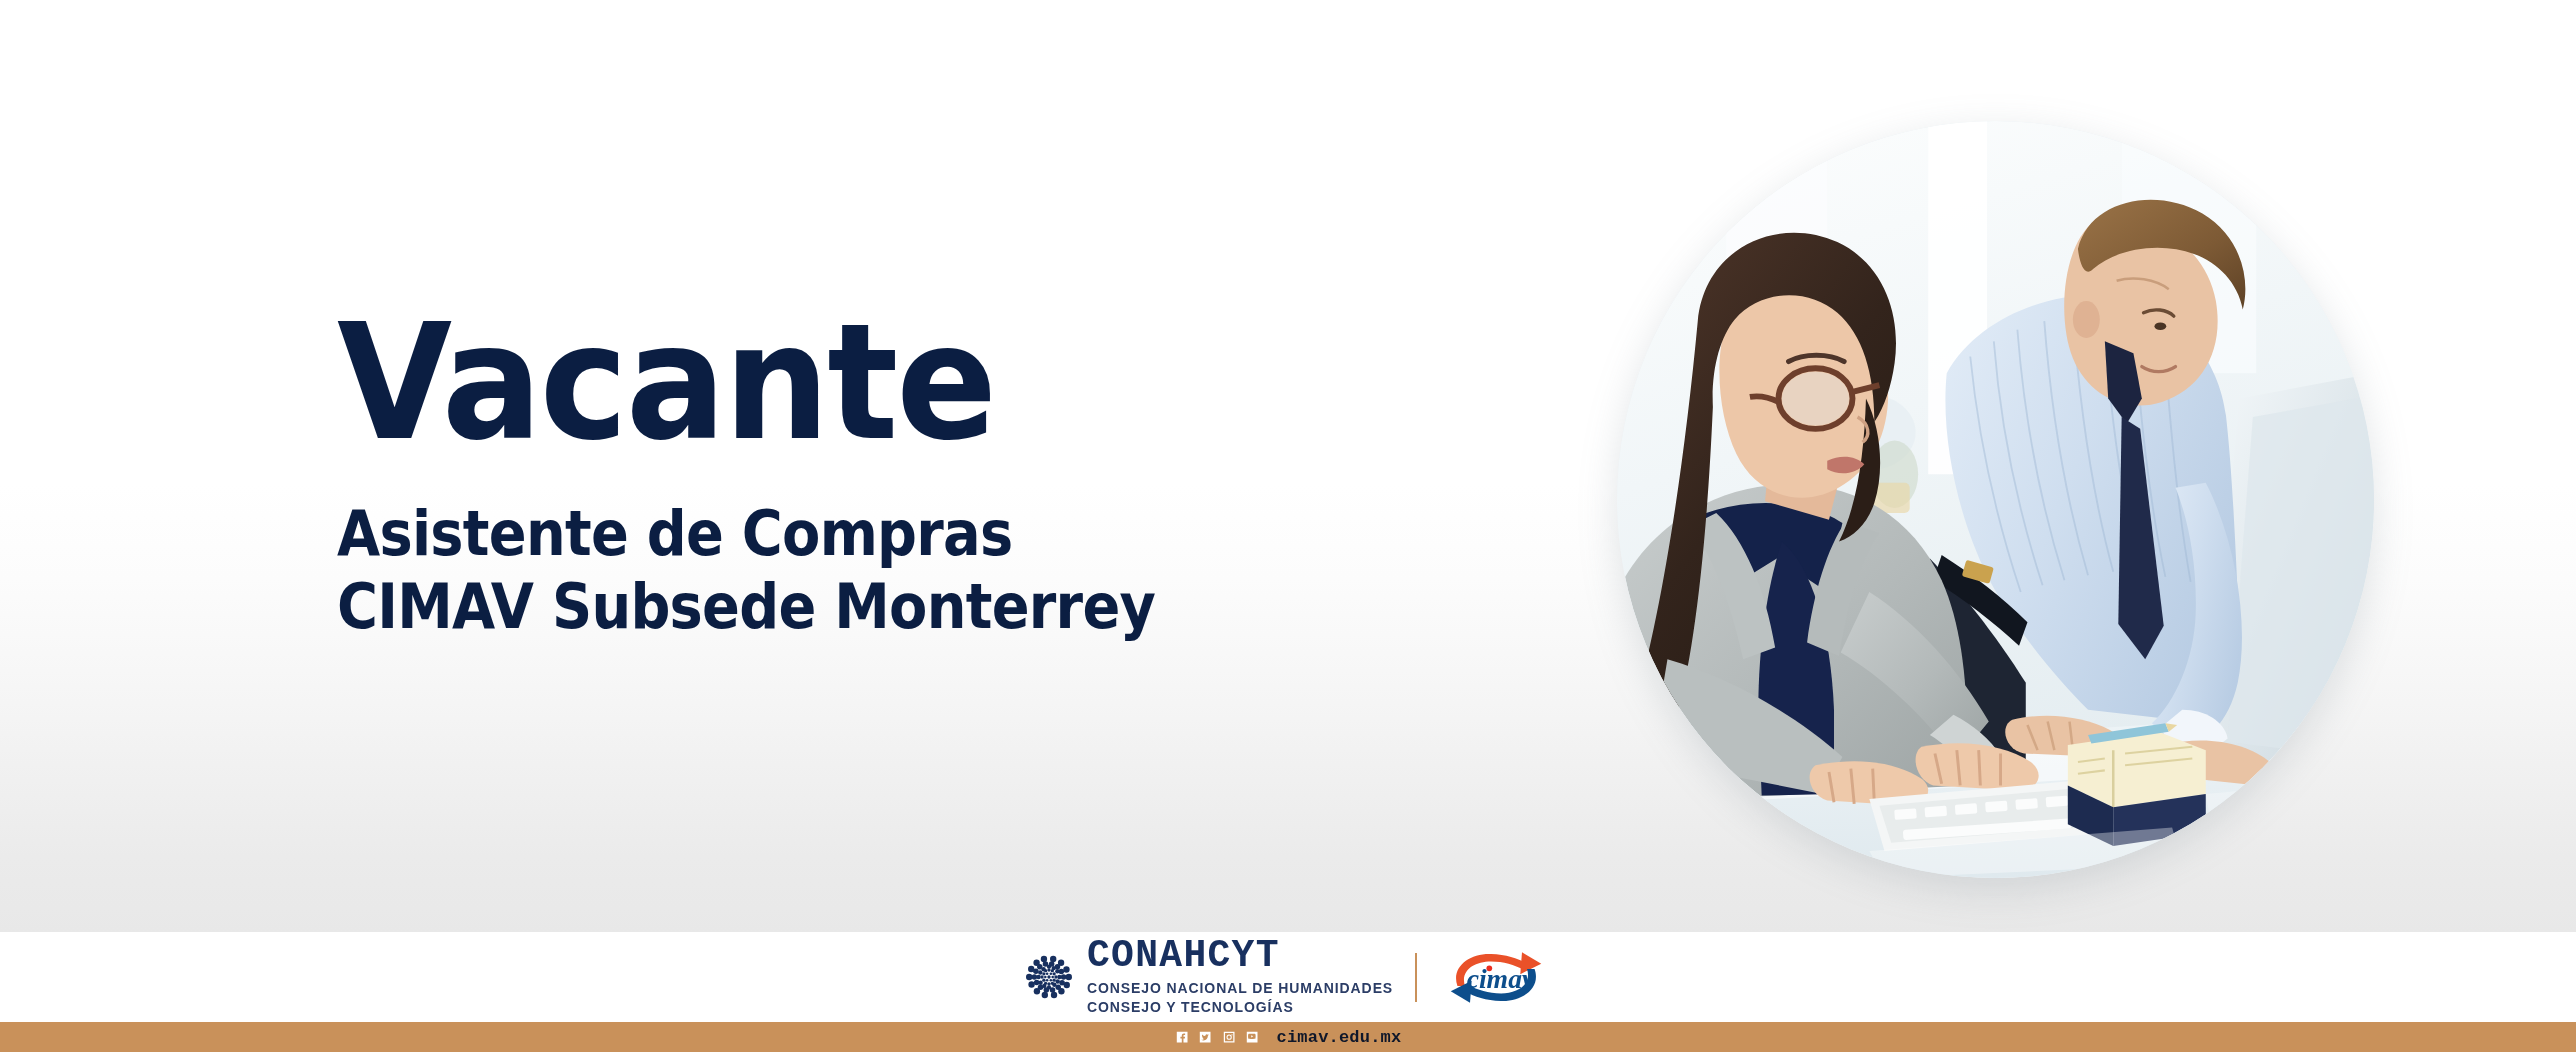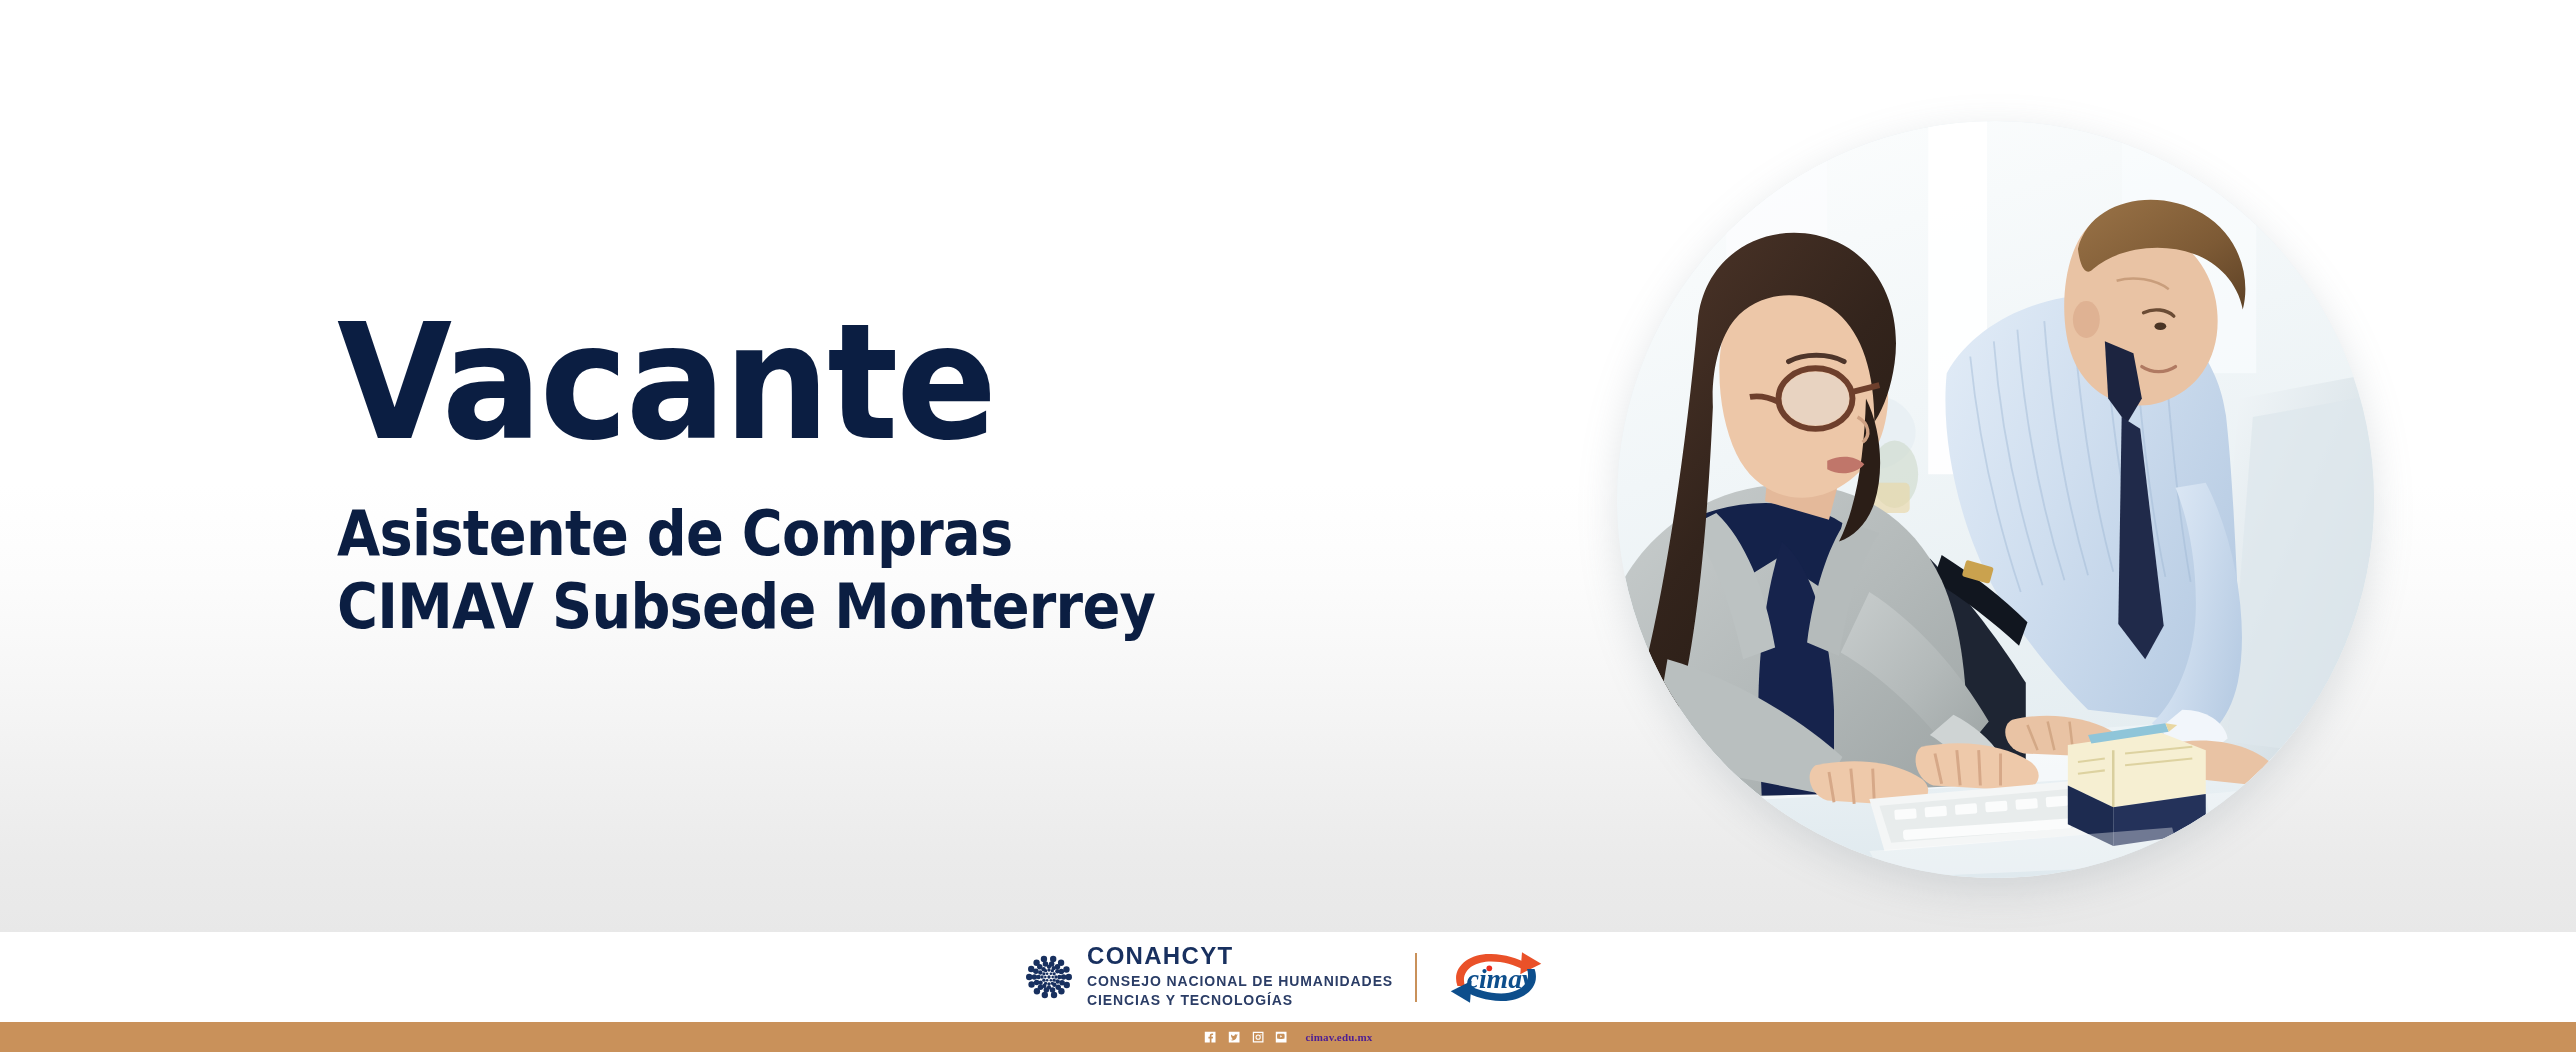--- a/index.html
+++ b/index.html
@@ -109,23 +109,23 @@
 
   .conahcyt-logo {
     display: flex;
     align-items: center;
     gap: 11.8px;
   }
   .conahcyt-mark { display: block; }
   .conahcyt-words { line-height: 1; }
   .conahcyt-title {
     display: block;
-    font-family: Liberation Sans, sans-serif;
+    font-family: Liberation Mono, monospace;
     font-weight: 700;
-    font-size: 24px;
+    font-size: 38px;
     letter-spacing: 1.3px;
     color: #18305f;
   }
   .conahcyt-sub {
     display: block;
     font-family: "Liberation Sans", sans-serif;
     font-weight: 700;
     font-size: 14px;
     letter-spacing: 0.9px;
     line-height: 1.35;
@@ -158,25 +158,25 @@
     display: flex;
     align-items: center;
     gap: 9.3px;
   }
   .social-icon {
     display: block;
     width: 14.3px;
     height: 14.3px;
   }
   .footer-url {
-    font-family: Liberation Serif, serif;
+    font-family: Liberation Mono, monospace;
     font-weight: 700;
-    font-size: 11px;
+    font-size: 17px;
     letter-spacing: 0.2px;
-    color: #4c1d95;
+    color: #0f172a;
     margin-left: 7.6px;
     white-space: nowrap;
   }
 </style>
 </head>
 <body>
 
 <div class="banner">
 
   <div class="bg-gradient"></div>
@@ -442,21 +442,21 @@
             <circle cx="25.0" cy="9.6" r="3.8"></circle>
               <circle cx="36.0" cy="9.6" r="3.8"></circle>
             <circle cx="45.4" cy="14.0" r="3.8"></circle>
               <circle cx="51.8" cy="22.0" r="3.8"></circle>
           </g>
         </svg>
         <div class="conahcyt-words">
           <span class="conahcyt-title">CONAHCYT</span>
           <span class="conahcyt-sub">
             <span>CONSEJO NACIONAL DE HUMANIDADES</span>
-            <span>CIENCIAS Y TECNOLOGÍAS</span>
+            <span>CONSEJO Y TECNOLOGÍAS</span>
           </span>
         </div>
       </div>
 
       <div class="logo-divider"></div>
 
       <svg class="cimav-logo" width="114" height="61" viewBox="0 0 136 72" role="img">
 
         <path d="M22 46 C14 24 36 7 62 8 C80 8.6 94 13 104 19 L101 27
                  C90 21 77 17 62 17 C42 17 25 28 31 46 Z" fill="#ea5129"></path>

